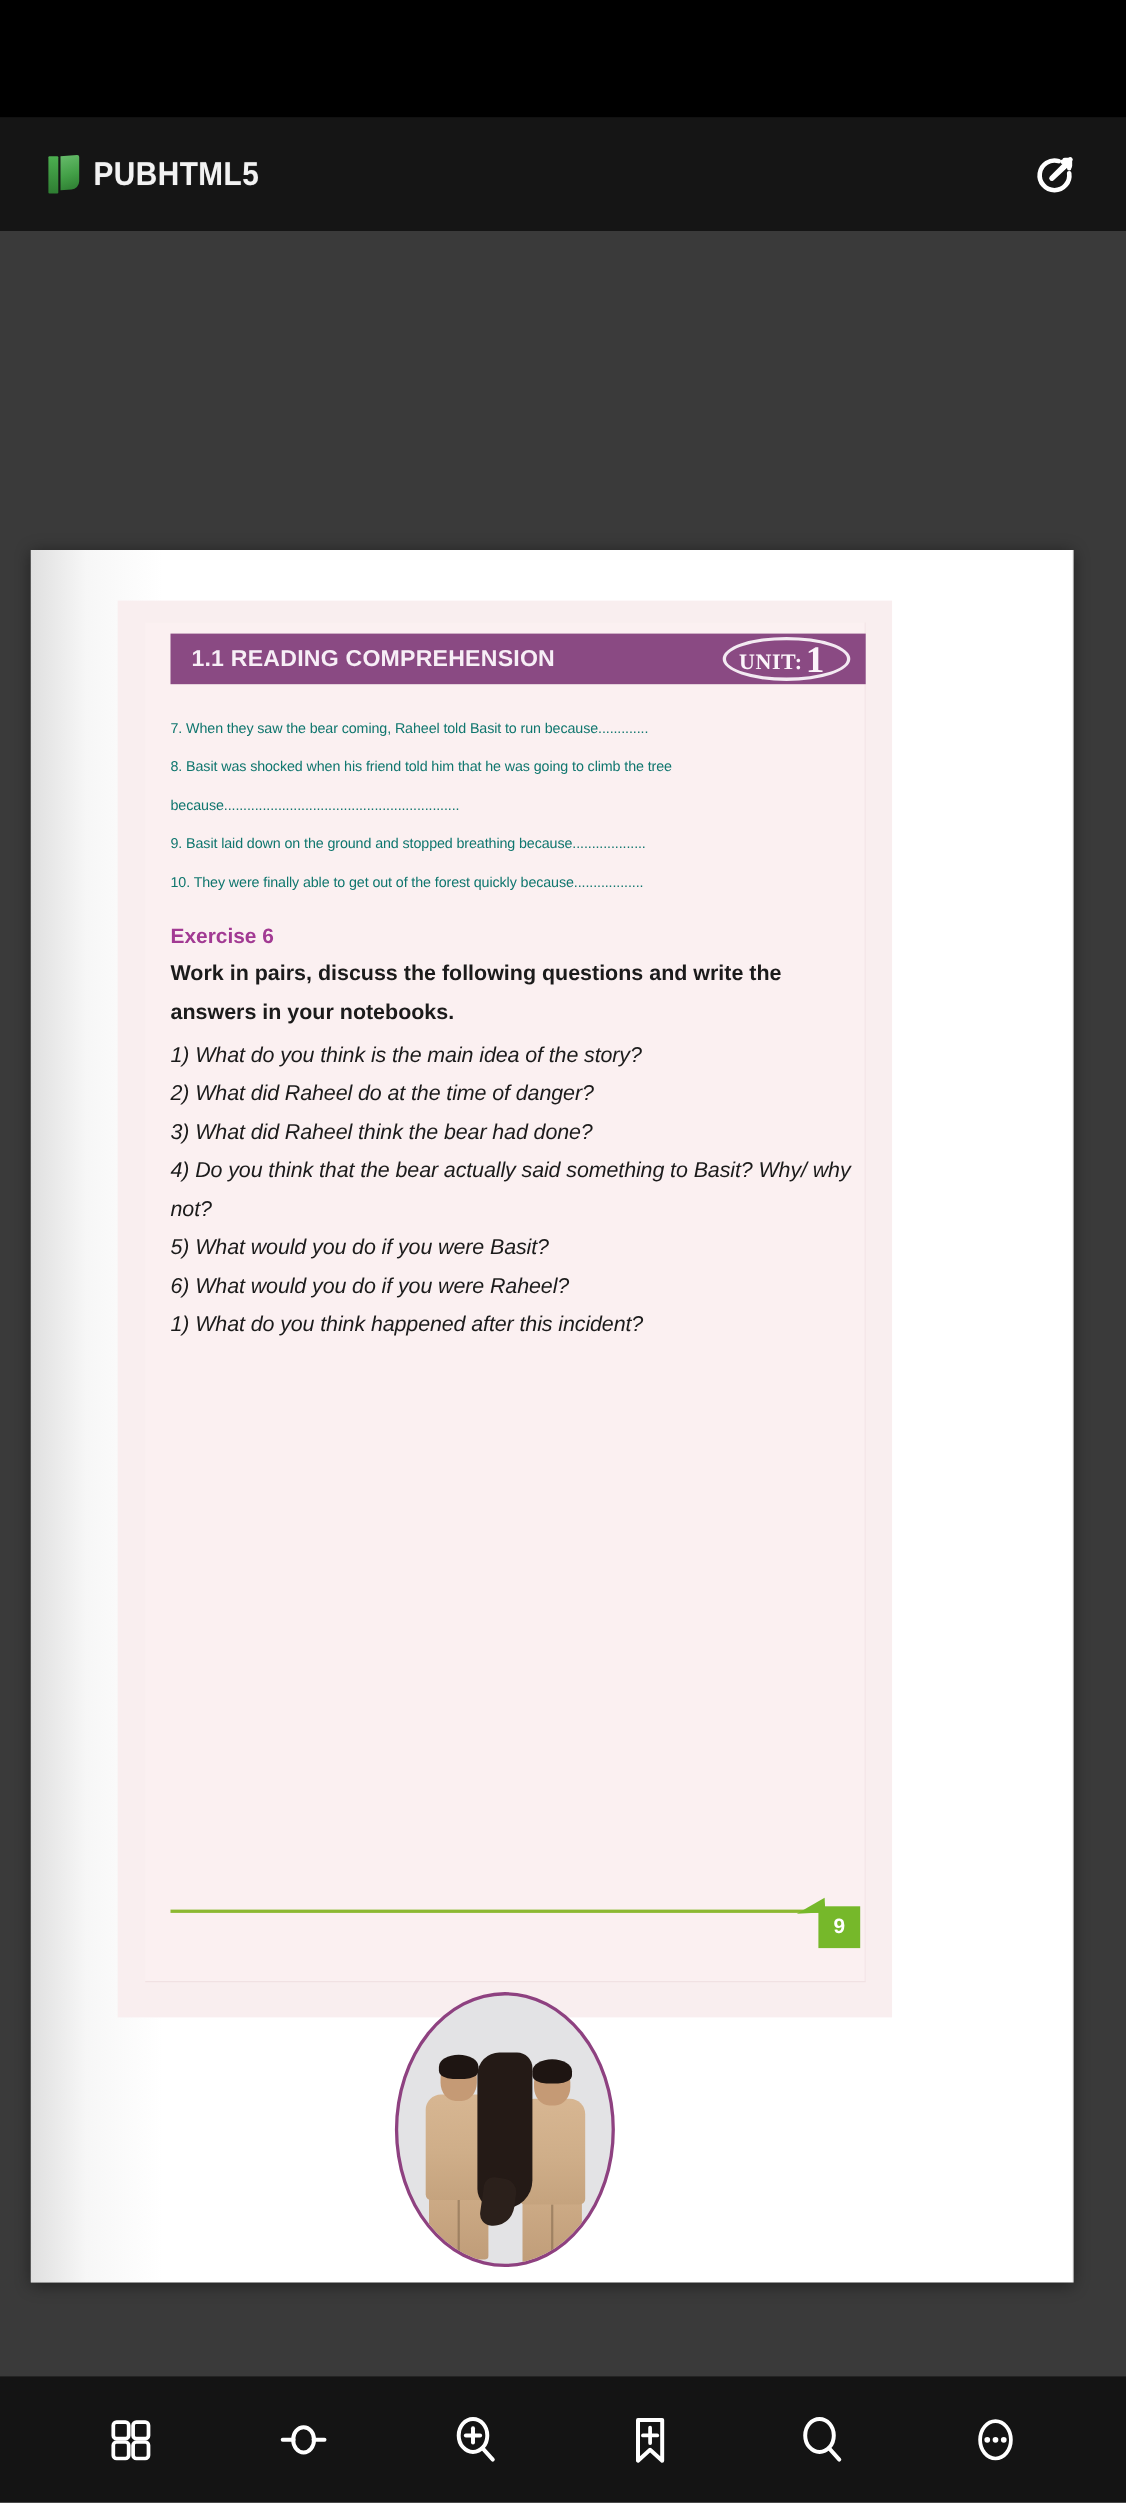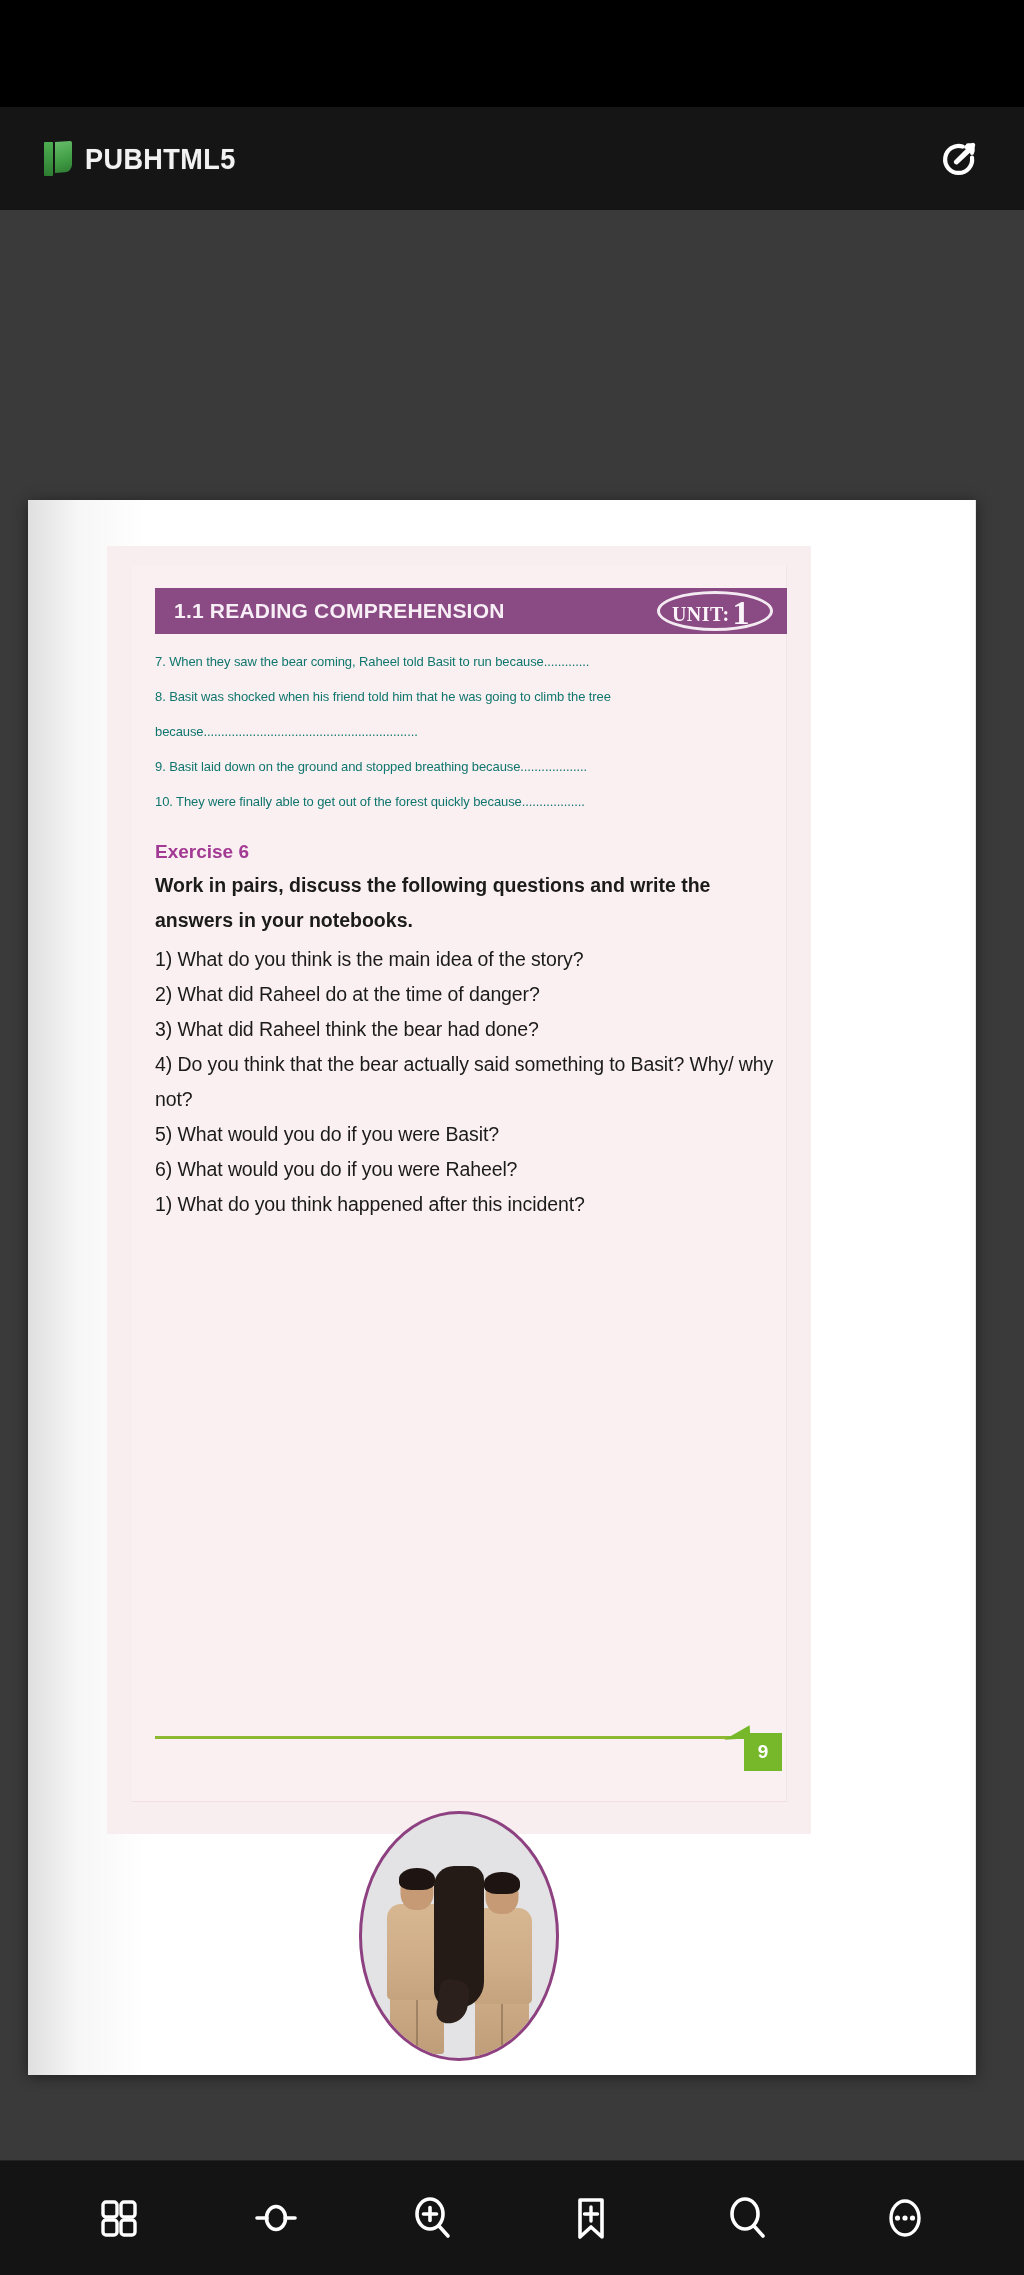--- a/index.html
+++ b/index.html
@@ -85,21 +85,21 @@
   .content-area {
     position:absolute; left:25px; top:20px;
     width:655px; height:1236px;
     background:#fbf0f1;
     border-right:1px solid #f3e4e5;
     border-bottom:1px solid #f0dfe1;
   }
 
   
   .header-bar {
-    position:absolute; left:23px; top:22px;
+    position:absolute; left:23px; top:10px;
     width:632px; height:46px;
     background:#8a4a83;
     display:flex; align-items:center;
   }
   .header-bar-title {
     color:#f7eef6; font-size:21px; font-weight:bold;
     letter-spacing:0.2px; margin-left:19px;
   }
   .unit-badge {
     position:absolute; right:14px; top:50%; transform:translateY(-50%);
@@ -130,21 +130,21 @@
     color:#0f766e; font-size:13px; line-height:35px;
     letter-spacing:-0.1px;
   }
   .exercise-title {
     color:#a23a93; font-size:19px; font-weight:bold;
     margin-top:22px; margin-bottom:5px;
   }
   .intro-line {
     color:#1b1b1b; font-size:19.5px; line-height:35px; max-width:615px;font-weight:bold;
   }
-  .ex-list { margin-top:4px; }
+  .ex-list { margin-top:4px;font-style:italic; }
   .ex-line {
     color:#1b1b1b; font-size:19.5px; line-height:35px;
     letter-spacing:-0.1px;
   }
 
   
   .photo-wrap {
     position:absolute; left:50%; transform:translateX(-50%);
     top:1245px; width:200px; height:250px;
   }

